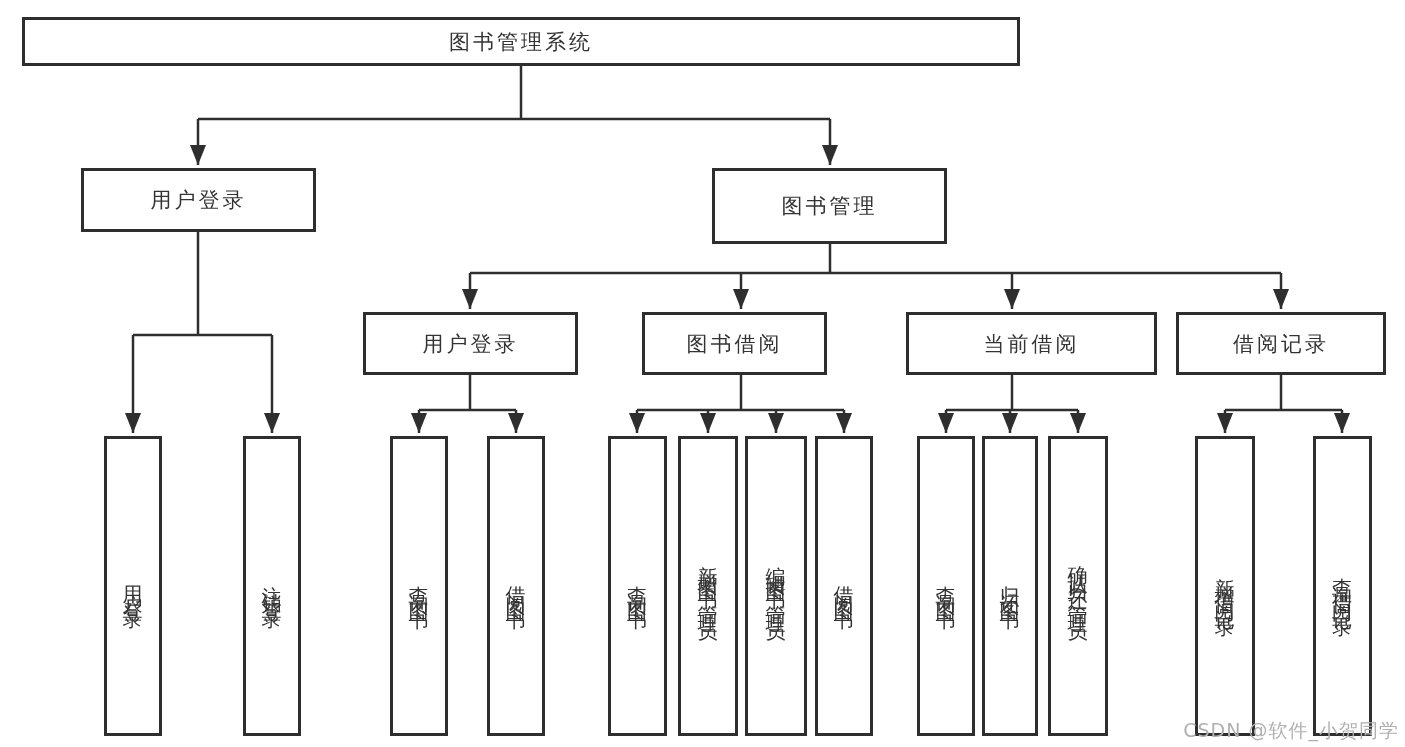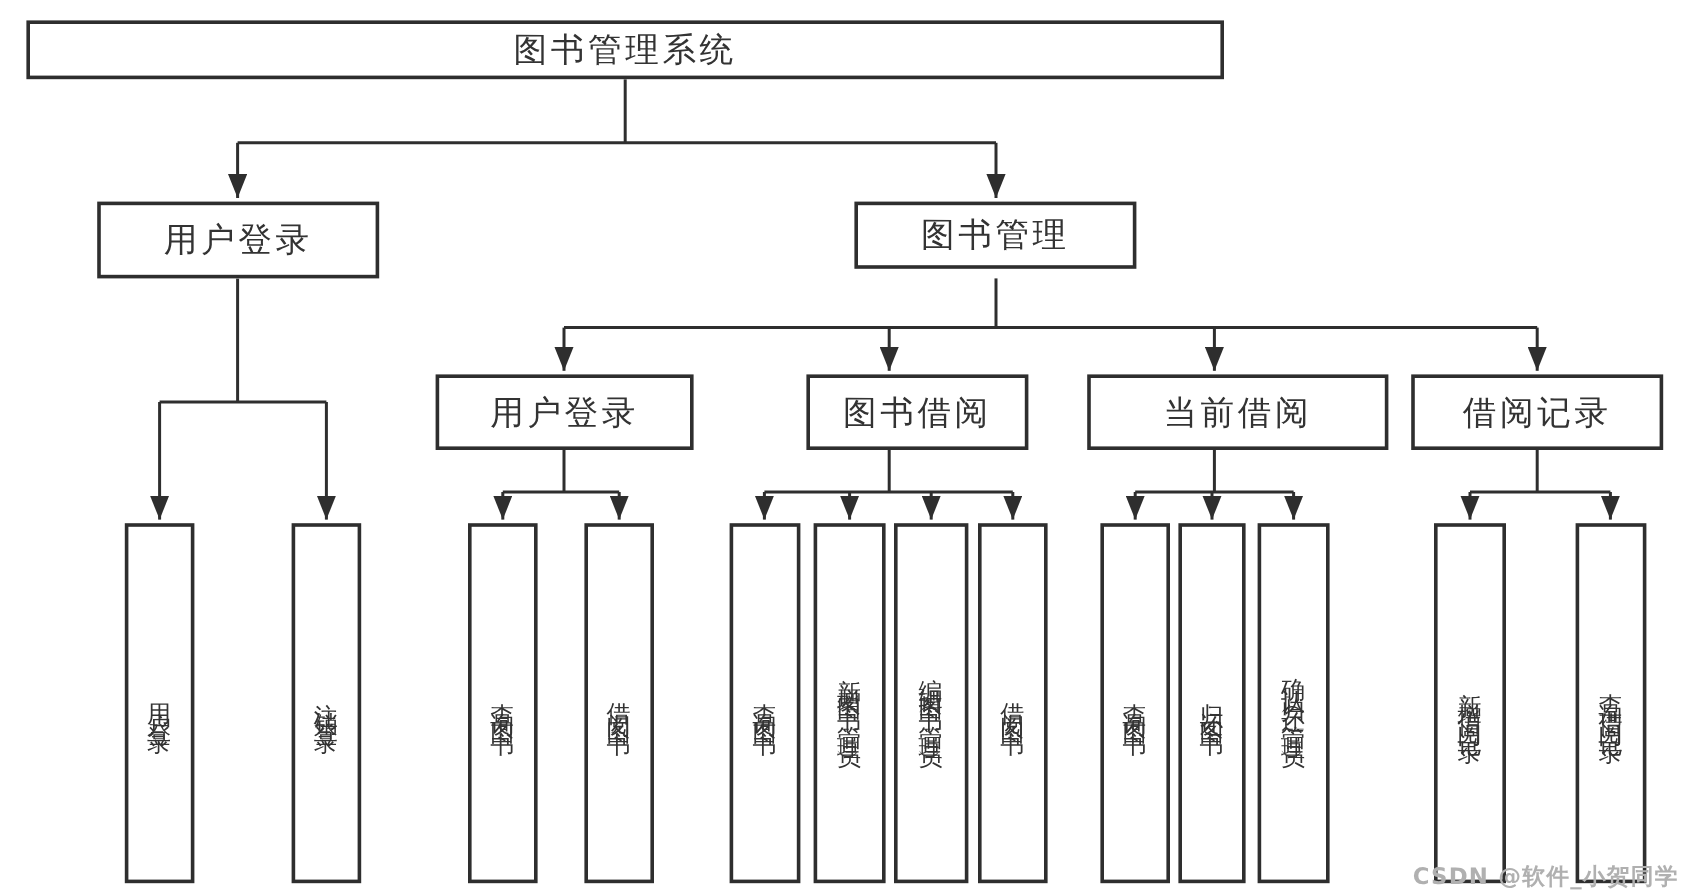--- a/index.html
+++ b/index.html
@@ -9,31 +9,31 @@
     position:relative; width:1405px; height:747px;
     background:#ffffff; overflow:hidden;
   }
   .connectors { position:absolute; left:0; top:0; width:1405px; height:747px; }
   .node {
     position:absolute; background:#ffffff;
     border:3px solid #2e2e2e; color:#333333;
     display:flex; align-items:center; justify-content:center;
     z-index:2;
   }
-  .node.h { font-size:28px; letter-spacing:3px; white-space:nowrap; }
+  .node.h { font-size:21px; letter-spacing:3px; white-space:nowrap; }
   .node.v {
     font-size:20px;
     writing-mode:vertical-rl;
     letter-spacing:8px;
     line-height:1;
   }
   .watermark {
     position:absolute; right:6px; bottom:3px;
     font-size:19px; color:#b0b0b0; letter-spacing:1px;
-    z-index:5; white-space:nowrap;font-weight:bold;
+    z-index:5; white-space:nowrap;
   }
 </style>
 </head>
 <body>
 
 <div class="canvas">
 
   <svg class="connectors" width="1405" height="747" viewBox="0 0 1405 747" xmlns="http://www.w3.org/2000/svg">
     <defs>
       <marker id="ah" markerUnits="userSpaceOnUse" markerWidth="20" markerHeight="16" refX="20" refY="8" orient="auto">
@@ -84,28 +84,28 @@
     </g>
   </svg>
 
   <div class="node h" style="left:22px;top:17px;width:998px;height:49px">
     <span>图书管理系统</span>
   </div>
 
   <div class="node h" style="left:81px;top:168px;width:235px;height:64px">
     <span>用户登录</span>
   </div>
-  <div class="node h" style="left:712px;top:168px;width:235px;height:56px">
+  <div class="node h" style="left:712px;top:168px;width:235px;height:76px">
     <span>图书管理</span>
   </div>
 
   <div class="node h" style="left:363px;top:312px;width:215px;height:63px">
     <span>用户登录</span>
   </div>
-  <div class="node h" style="left:672px;top:312px;width:185px;height:63px">
+  <div class="node h" style="left:642px;top:312px;width:185px;height:63px">
     <span>图书借阅</span>
   </div>
   <div class="node h" style="left:906px;top:312px;width:251px;height:63px">
     <span>当前借阅</span>
   </div>
   <div class="node h" style="left:1176px;top:312px;width:210px;height:63px">
     <span>借阅记录</span>
   </div>
 
   <div class="node v" style="left:104px;top:436px;width:58px;height:300px">

